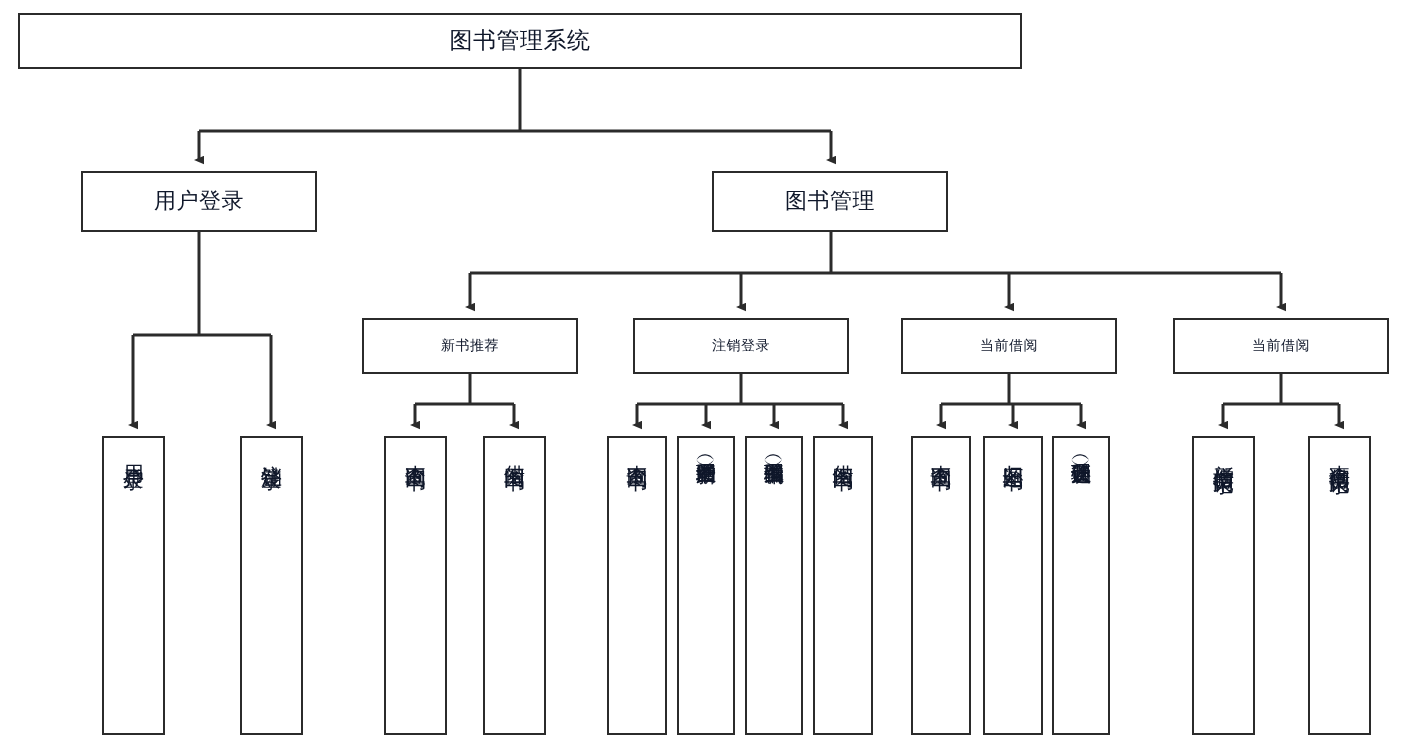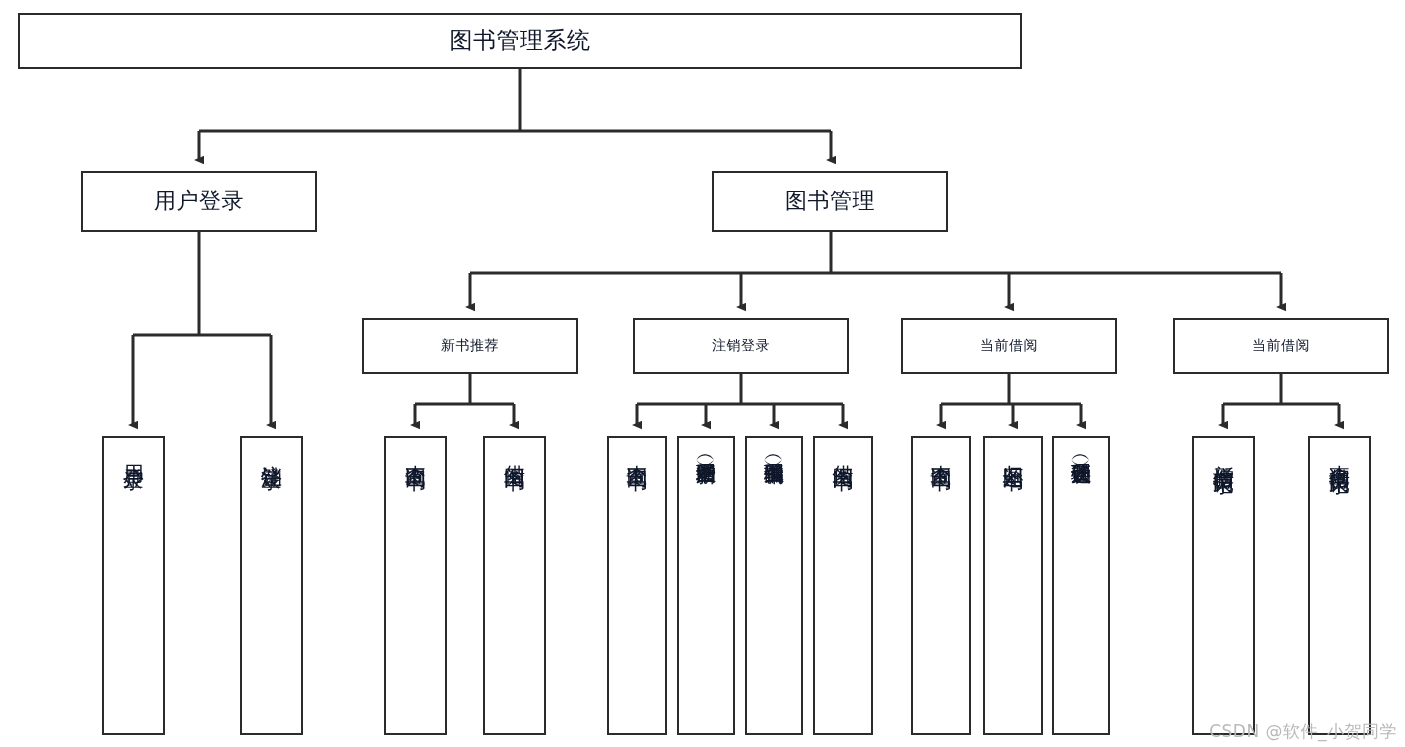--- a/index.html
+++ b/index.html
@@ -186,15 +186,14 @@
   <div class="node node-leaf tall-text" style="left: 1052px; top: 436px; width: 58px; height: 299px;">
     <span class="label">确认归还（管理员）</span>
   </div>
   <div class="node node-leaf" style="left: 1192px; top: 436px; width: 63px; height: 299px;">
     <span class="label">新增借阅记录</span>
   </div>
   <div class="node node-leaf" style="left: 1308px; top: 436px; width: 63px; height: 299px;">
     <span class="label">查询借阅记录</span>
   </div>
 
-  <div class="watermark">CSDN @软件_小贺同学</div>
 
 </div>
 
 </body></html>

